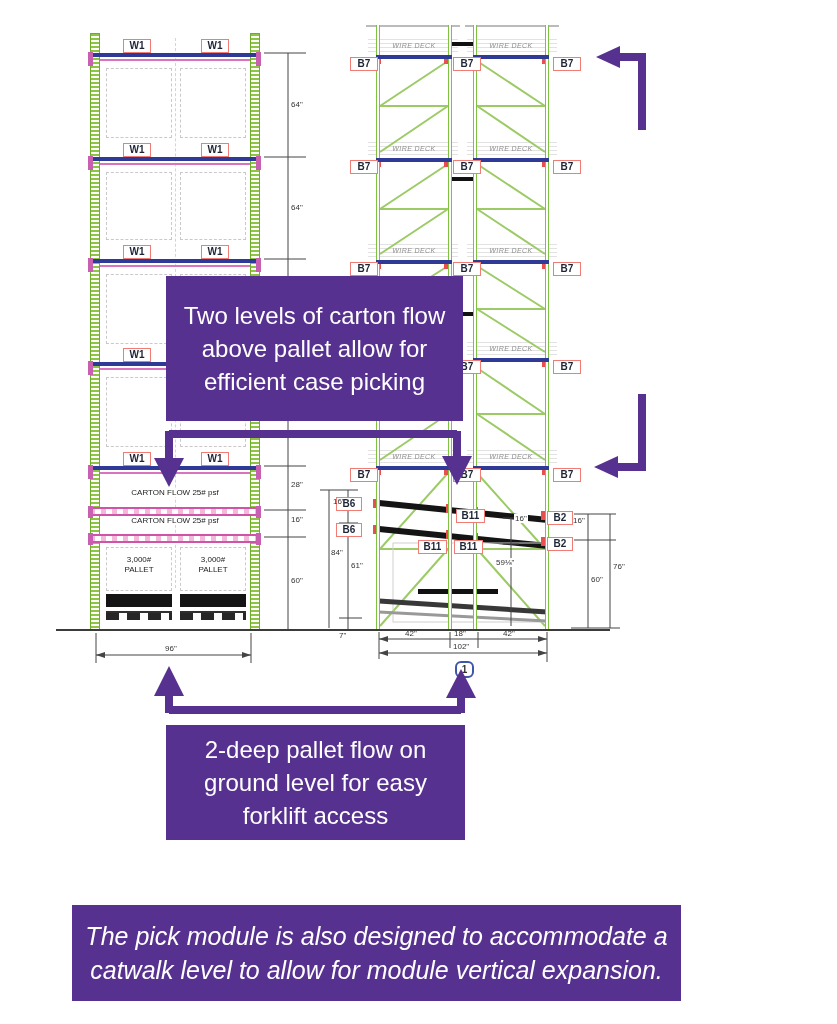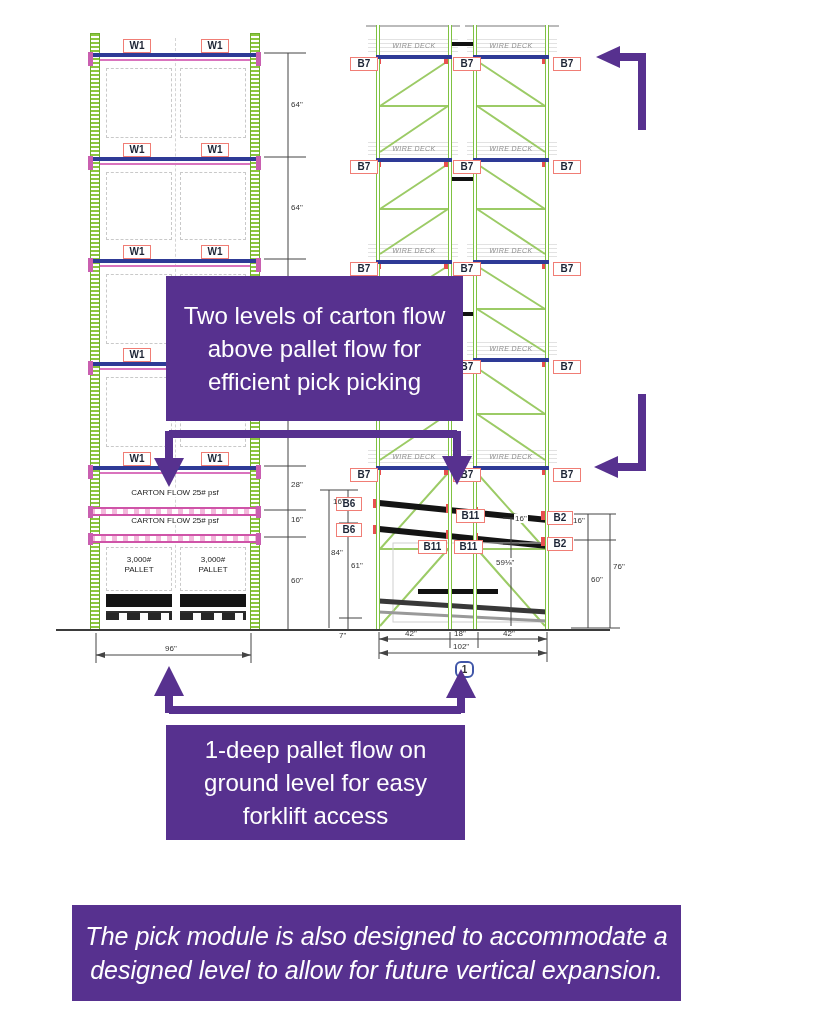--- a/index.html
+++ b/index.html
@@ -284,23 +284,23 @@
   <span class="dim bg" style="left:466px;top:514px;">16"</span>
   <span class="dim bg" style="left:447px;top:558px;">59⅛"</span>
   <span class="dim" style="left:525px;top:516px;">16"</span>
   <span class="dim" style="left:543px;top:575px;">60"</span>
   <span class="dim" style="left:565px;top:562px;">76"</span>
   <span class="dim" style="left:357px;top:629px;">42"</span>
   <span class="dim" style="left:406px;top:629px;">18"</span>
   <span class="dim" style="left:455px;top:629px;">42"</span>
   <span class="dim bg" style="left:404px;top:642px;">102"</span>
 
-  <div class="note" style="left:118px;top:276px;width:297px;height:145px;padding:0 6px;">Two levels of carton flow above pallet flow for efficient pick picking</div>
-  <div class="note" style="left:118px;top:725px;width:299px;height:115px;padding:0 8px;">1-deep pallet flow on ground level for easy forklift access</div>
-  <div class="note it" style="left:24px;top:905px;width:609px;height:96px;padding:0 12px;">The pick module is also designed to accommodate a designed level to allow for future vertical expansion.</div>
+  <div class="note" style="left:118px;top:276px;width:297px;height:145px;padding:0 6px;">Two levels of carton flow above pallet allow for efficient case picking</div>
+  <div class="note" style="left:118px;top:725px;width:299px;height:115px;padding:0 8px;">2-deep pallet flow on ground level for easy forklift access</div>
+  <div class="note it" style="left:24px;top:905px;width:609px;height:96px;padding:0 12px;">The pick module is also designed to accommodate a catwalk level to allow for module vertical expansion.</div>
 
   <svg id="arrow-layer" width="837" height="880" viewBox="0 0 837 880">
     <g stroke="#57318f" stroke-width="8" fill="none">
       <path d="M594 130 V57 H570"></path>
       <path d="M594 394 V467 H570"></path>
       <path d="M121 434 H409 M121 431 V460 M409 431 V458"></path>
       <path d="M121 710 H413 M121 713 V692 M413 713 V694"></path>
     </g>
     <g fill="#57318f">
       <polygon points="548,57 572,46 572,68"></polygon>

